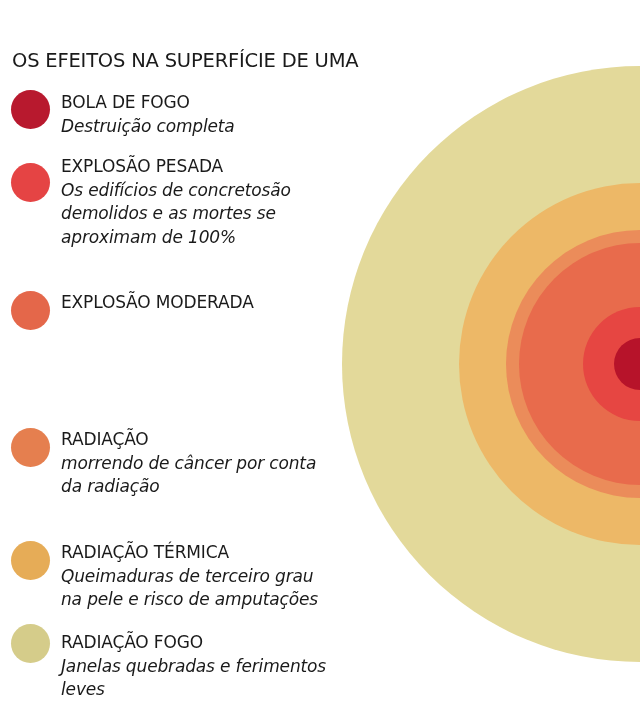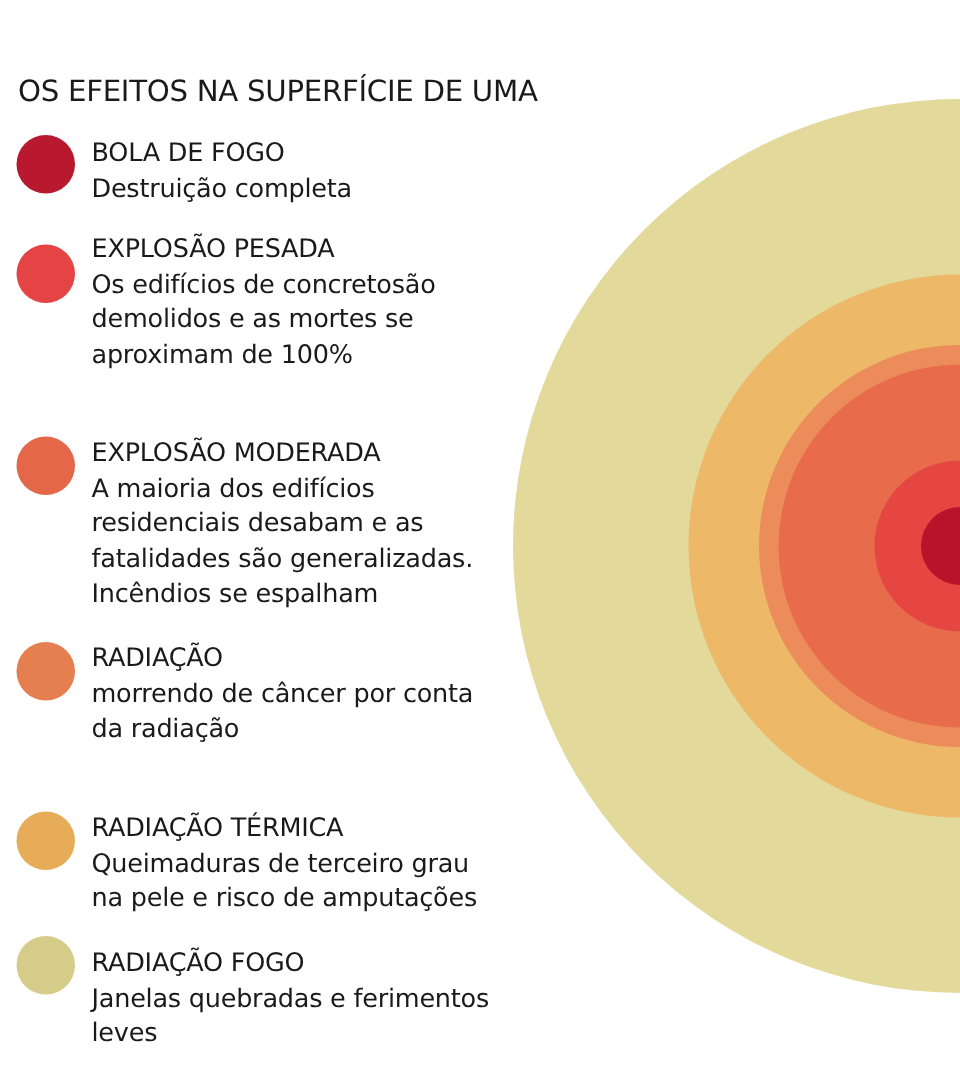--- a/index.html
+++ b/index.html
@@ -53,21 +53,21 @@
     .legend-text {
       position: absolute;
       left: 61px;
       top: 0;
       width: 285px;
       font-size: 17px;
       line-height: 23.5px;
       letter-spacing: -0.15px;
     }
     .legend-label { display: block; white-space: nowrap; }
-    .legend-desc { display: block; }
+    .legend-desc { display: block; font-style: italic; }
     .legend-desc span { display: block; white-space: nowrap; }
   </style>
 </head>
 <body>
 
 <h1 class="title">
   <span>OS EFEITOS NA SUPERFÍCIE DE UMA</span>
 </h1>
 
 <svg class="rings" viewBox="0 0 640 719" xmlns="http://www.w3.org/2000/svg">
@@ -98,26 +98,20 @@
       <span>demolidos e as mortes se</span>
       <span>aproximam de 100%</span>
     </span>
   </div>
 </div>
 
 <div class="legend-item" style="top:291px;">
   <div class="legend-dot" style="top: 0px; background: rgb(228, 103, 74);"></div>
   <div class="legend-text">
     <span class="legend-label">EXPLOSÃO MODERADA</span>
-    <span class="legend-desc">
-      <span>A maioria dos edifícios</span>
-      <span>residenciais desabam e as</span>
-      <span>fatalidades são generalizadas.</span>
-      <span>Incêndios se espalham</span>
-    </span>
   </div>
 </div>
 
 <div class="legend-item" style="top:428px;">
   <div class="legend-dot" style="top: 0px; background: rgb(229, 127, 79);"></div>
   <div class="legend-text">
     <span class="legend-label">RADIAÇÃO</span>
     <span class="legend-desc">
       <span>morrendo de câncer por conta</span>
       <span>da radiação</span>

